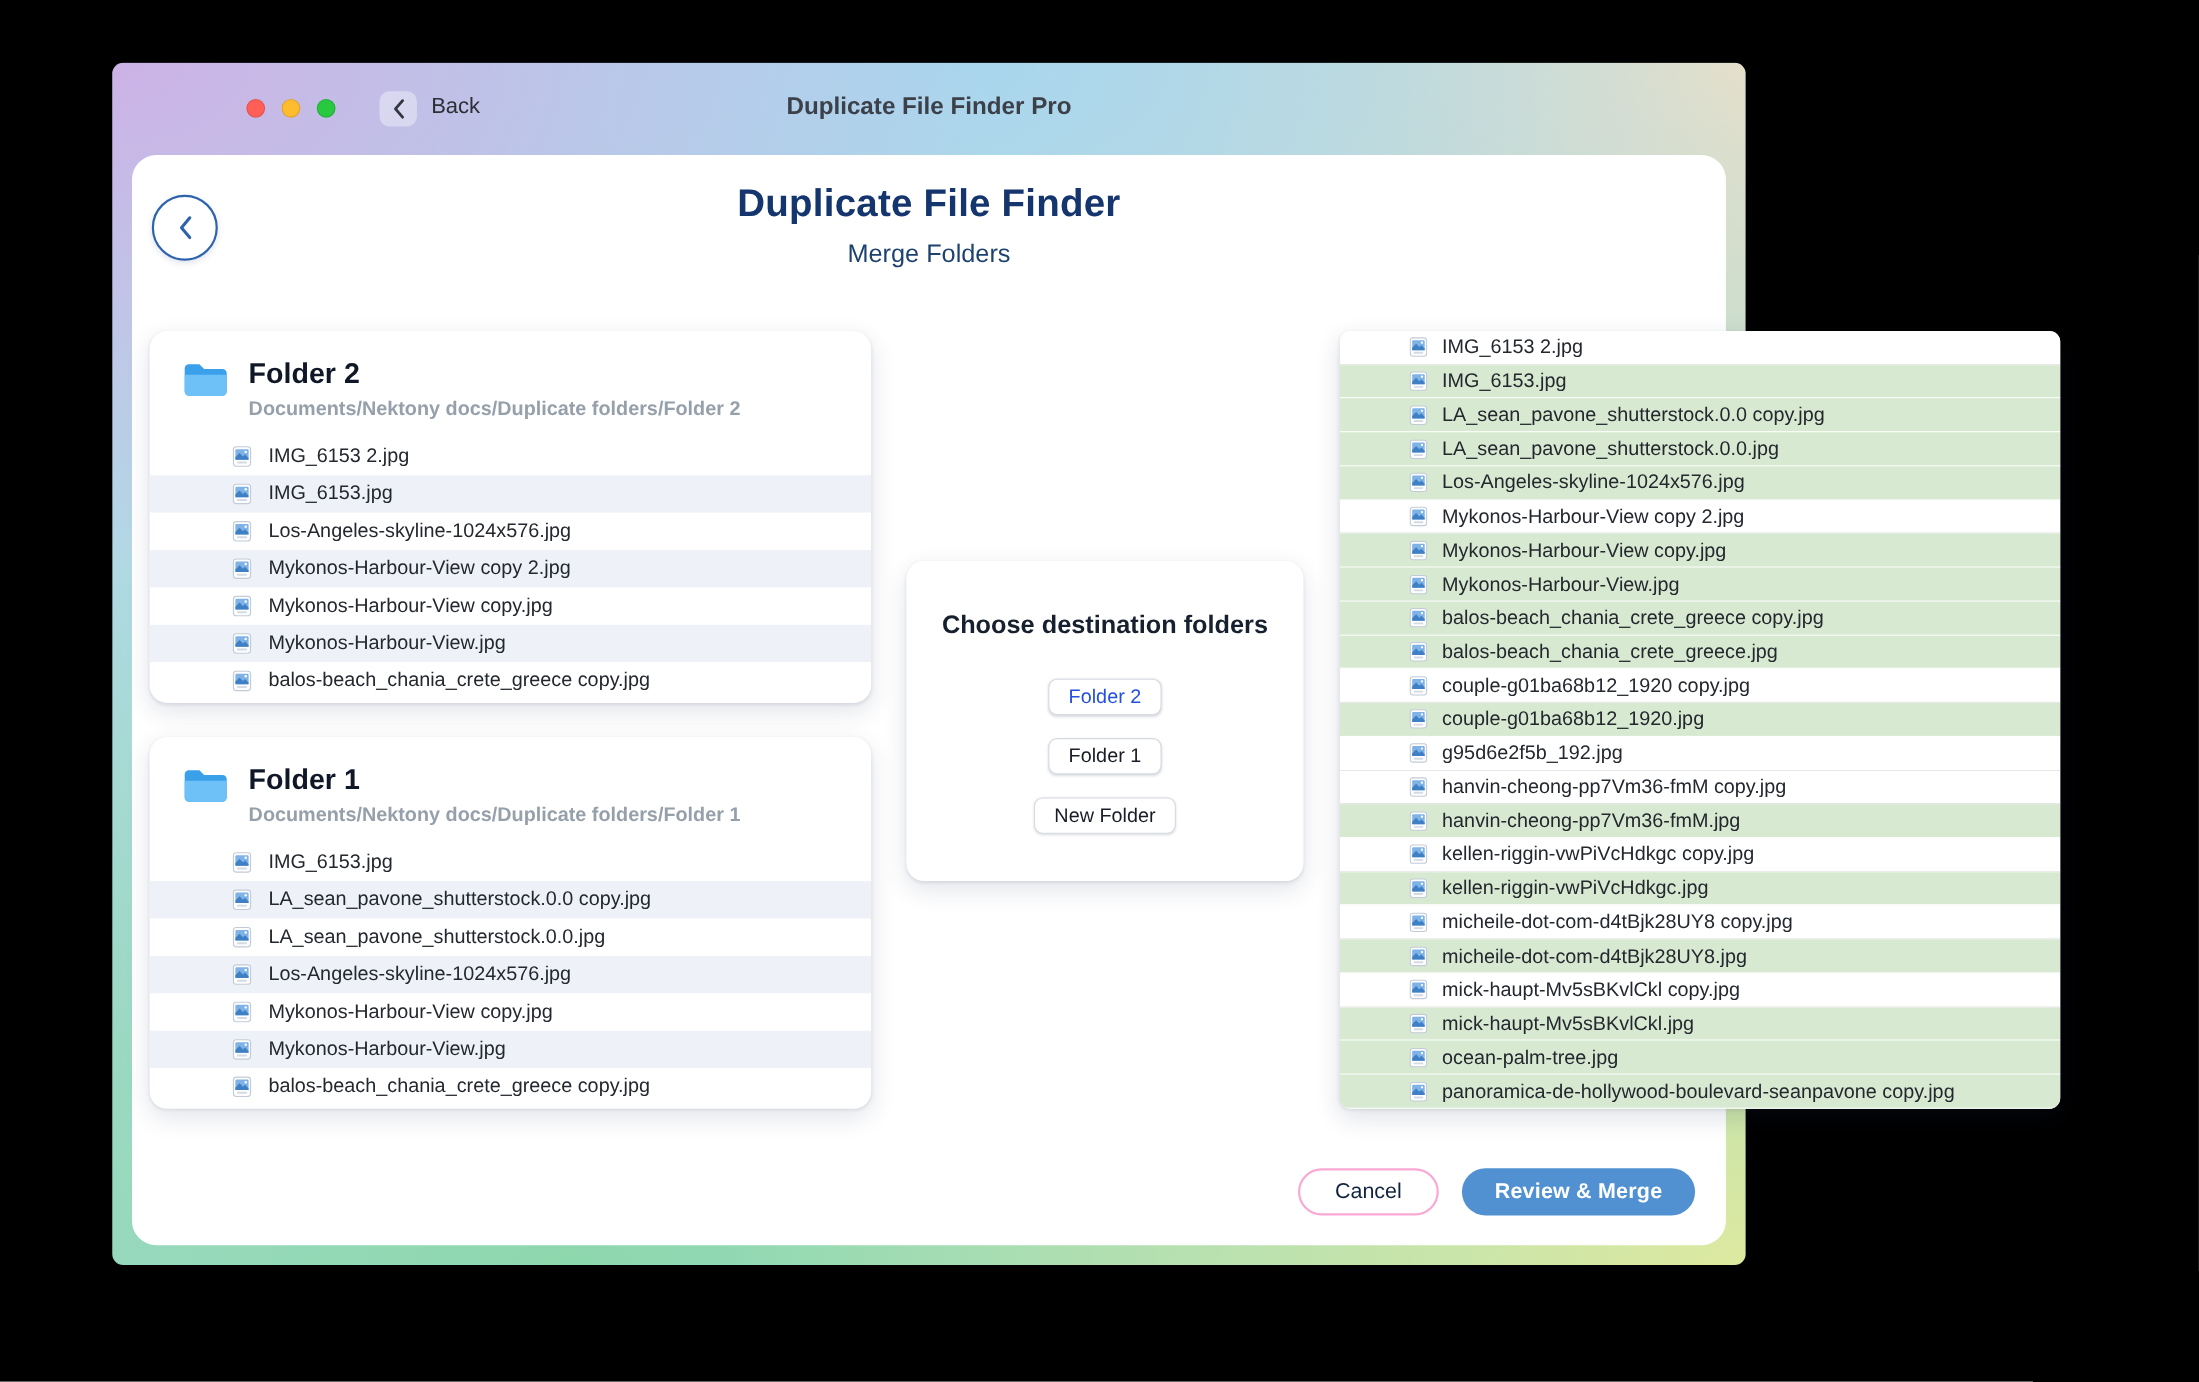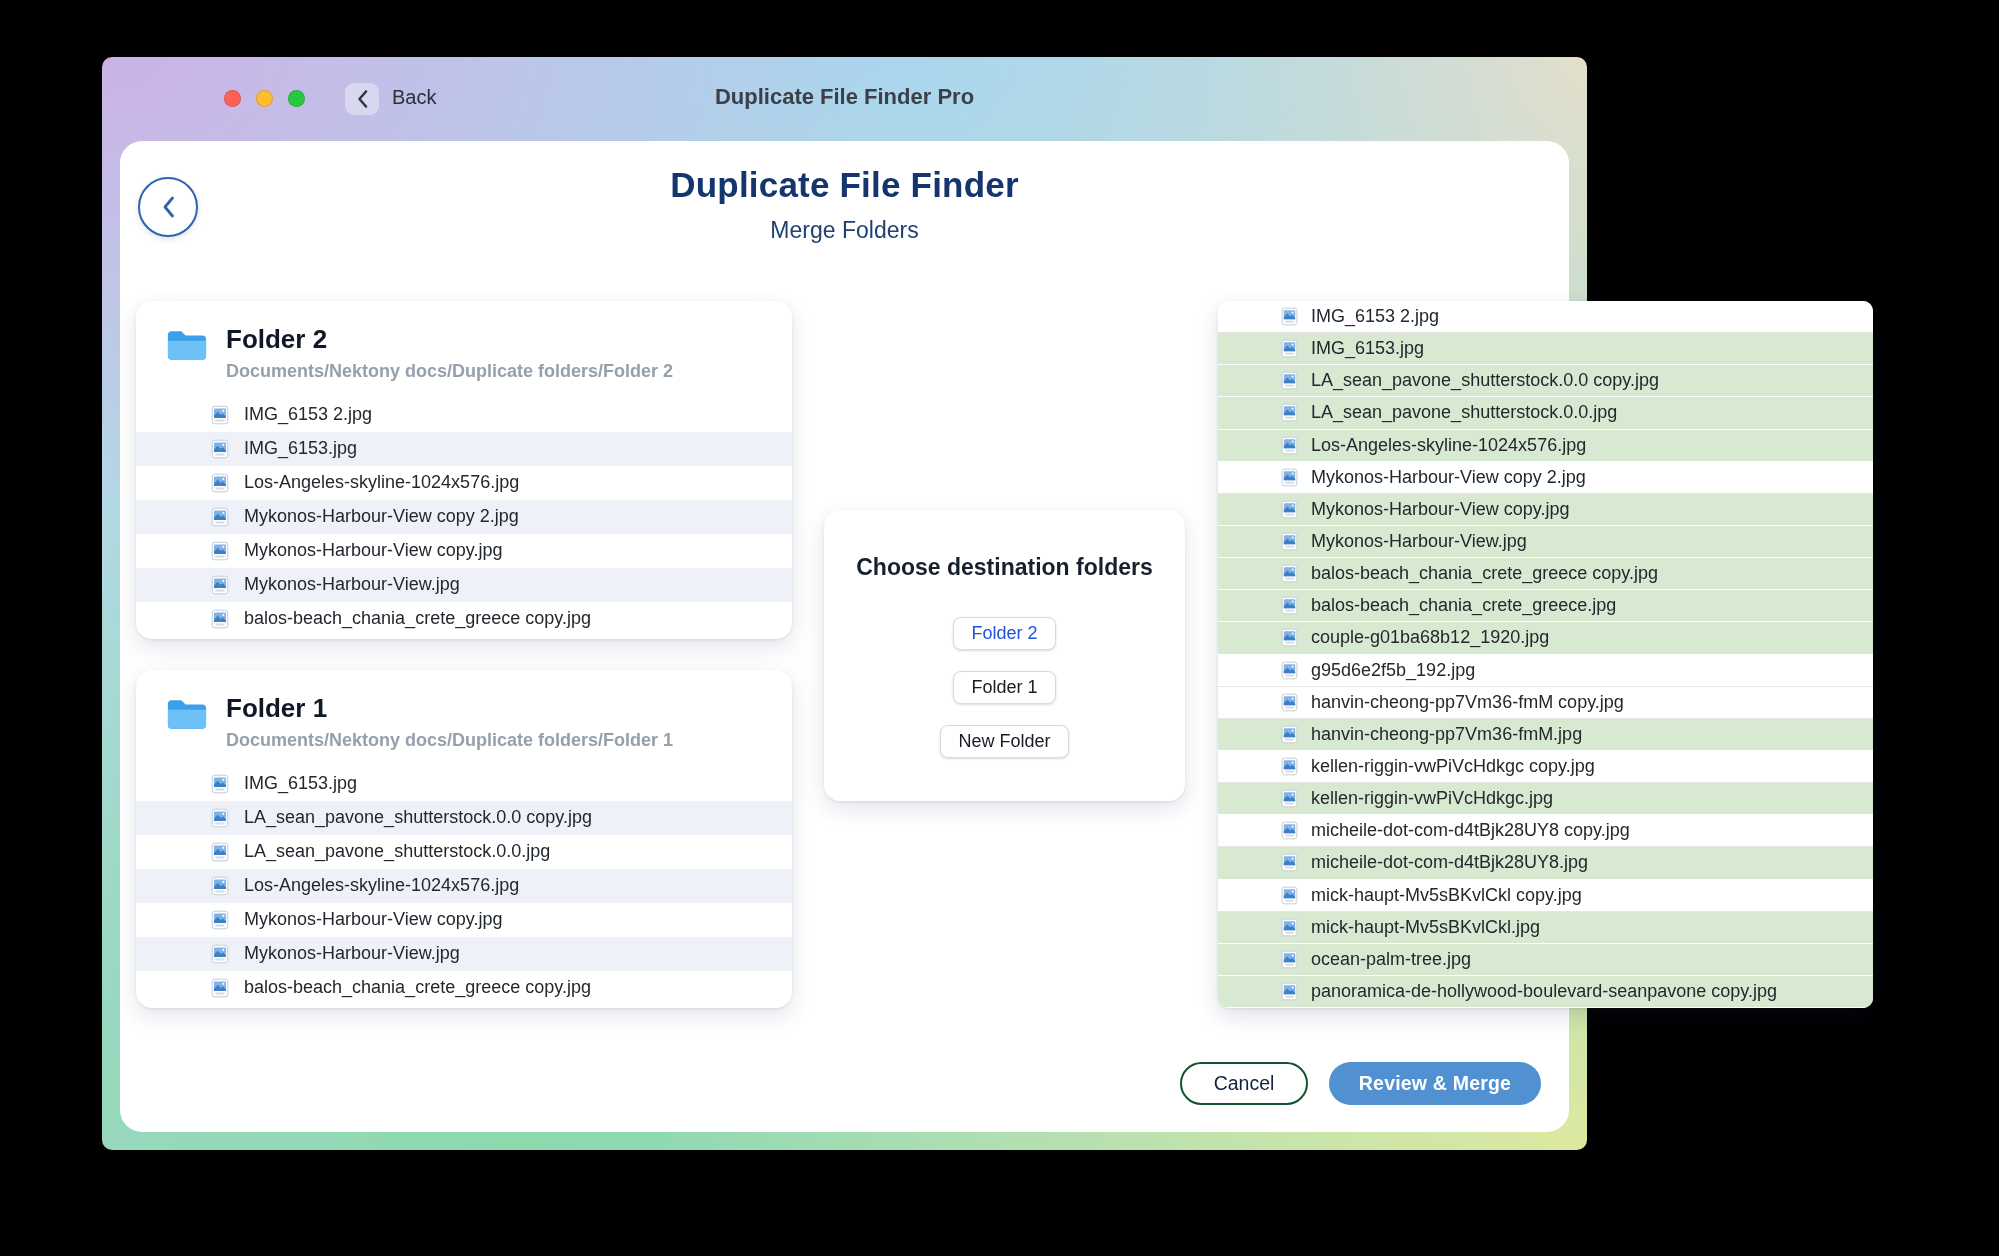--- a/index.html
+++ b/index.html
@@ -78,21 +78,21 @@
   }
   ul.mlist{list-style:none;margin:0;padding:0;height:100%;display:flex;flex-direction:column;}
   .mrow{flex:1;display:flex;align-items:center;gap:12px;padding-left:62px;font-size:18px;color:#23272e;
     background:#fff;border-bottom:1px solid #e6e6e6;}
   .mrow:last-child{border-bottom:none;}
   .mrow.hl{background:#d8e9d2;border-bottom:1px solid #ffffff;}
   .mrow .file-ic{width:19px;height:19px;}
   
   .footer{position:absolute;right:28px;bottom:27px;display:flex;gap:21px;}
   .btn{height:43px;border-radius:22px;font-family:inherit;font-size:19.5px;cursor:pointer;display:flex;align-items:center;justify-content:center;}
-  .btn.cancel{width:128px;background:#fff;border:2px solid #14532d;color:#10243e;font-weight:500;}
+  .btn.cancel{width:128px;background:#fff;border:2px solid #f9a8d4;color:#10243e;font-weight:500;}
   .btn.review{width:212px;background:#5191d2;border:none;color:#fff;font-weight:650;letter-spacing:.2px;text-align:right;}
 </style>
 </head>
 <body>
 
 <div class="window">
 
   <div class="titlebar">
     <div class="traffic">
       <span class="tl red"></span>
@@ -395,20 +395,30 @@
           <li class="mrow hl">
             <svg class="file-ic" viewBox="0 0 20 20">
               <rect x="2.2" y="1.2" width="15.6" height="17.6" rx="2.6" fill="#fdfdfd" stroke="#c2ccd8" stroke-width="1"></rect>
               <rect x="4" y="3.4" width="12" height="9.6" rx="1" fill="#7fb3e8"></rect>
               <path d="M4 10.6 L7.8 6.8 L10.8 10 L12.8 8.2 L16 11.6 V13 H4 Z" fill="#3f7fc4"></path>
               <circle cx="13.4" cy="5.8" r="1.1" fill="#fff"></circle>
               <rect x="5.4" y="14.6" width="9.2" height="1.8" rx="0.9" fill="#d4dbe4"></rect>
             </svg>
             <span>balos-beach_chania_crete_greece.jpg</span>
           </li>
+          <li class="mrow">
+            <svg class="file-ic" viewBox="0 0 20 20">
+              <rect x="2.2" y="1.2" width="15.6" height="17.6" rx="2.6" fill="#fdfdfd" stroke="#c2ccd8" stroke-width="1"></rect>
+              <rect x="4" y="3.4" width="12" height="9.6" rx="1" fill="#7fb3e8"></rect>
+              <path d="M4 10.6 L7.8 6.8 L10.8 10 L12.8 8.2 L16 11.6 V13 H4 Z" fill="#3f7fc4"></path>
+              <circle cx="13.4" cy="5.8" r="1.1" fill="#fff"></circle>
+              <rect x="5.4" y="14.6" width="9.2" height="1.8" rx="0.9" fill="#d4dbe4"></rect>
+            </svg>
+            <span>couple-g01ba68b12_1920 copy.jpg</span>
+          </li>
           <li class="mrow hl">
             <svg class="file-ic" viewBox="0 0 20 20">
               <rect x="2.2" y="1.2" width="15.6" height="17.6" rx="2.6" fill="#fdfdfd" stroke="#c2ccd8" stroke-width="1"></rect>
               <rect x="4" y="3.4" width="12" height="9.6" rx="1" fill="#7fb3e8"></rect>
               <path d="M4 10.6 L7.8 6.8 L10.8 10 L12.8 8.2 L16 11.6 V13 H4 Z" fill="#3f7fc4"></path>
               <circle cx="13.4" cy="5.8" r="1.1" fill="#fff"></circle>
               <rect x="5.4" y="14.6" width="9.2" height="1.8" rx="0.9" fill="#d4dbe4"></rect>
             </svg>
             <span>couple-g01ba68b12_1920.jpg</span>
           </li>

